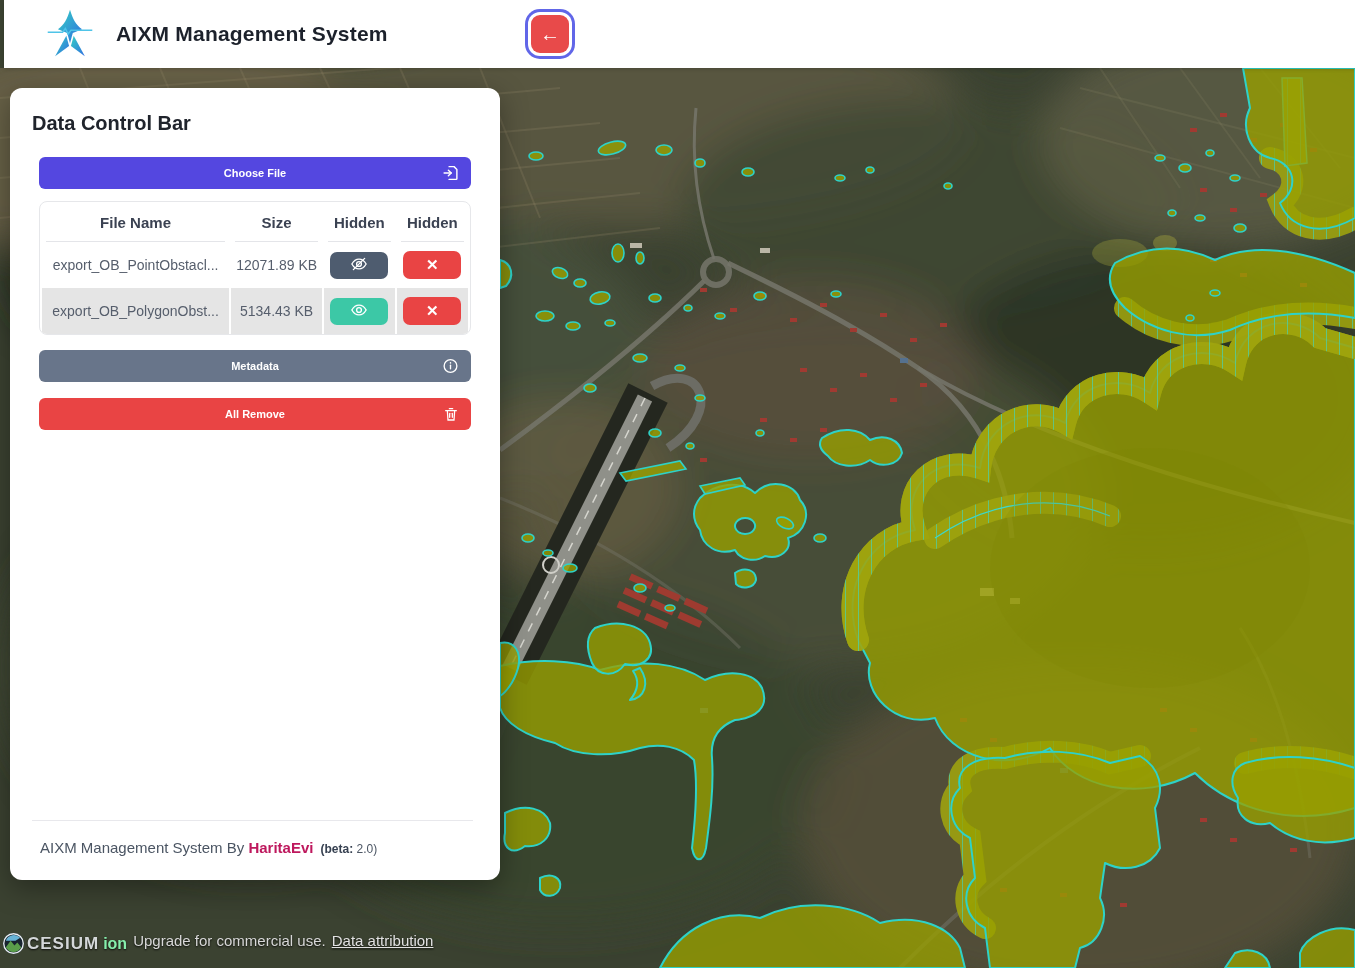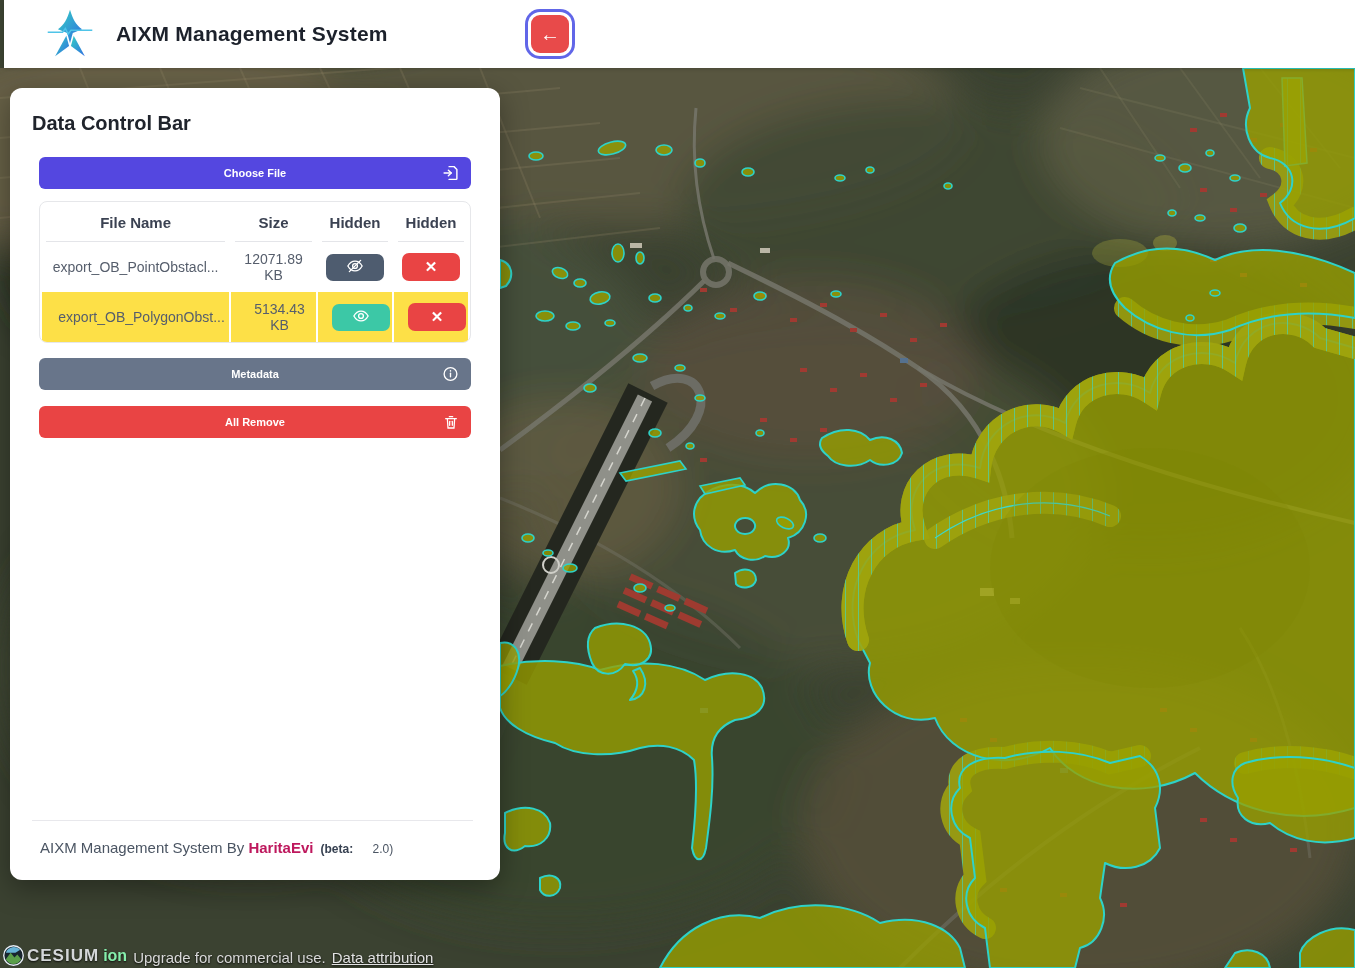--- a/index.html
+++ b/index.html
@@ -44,41 +44,41 @@
   .btn-metadata{background:#68758a;margin-top:15px;}
   .tablebox{
     margin-top:12px;border:1px solid #e6e7ea;border-radius:8px;overflow:hidden;background:#fff;
   }
   table.files{width:100%;border-collapse:separate;border-spacing:2px 0;font-size:14px;}
   table.files th{
     font-size:15px;font-weight:700;color:#3b4252;text-align:center;padding:12px 2px 11px 2px;position:relative;
   }
   table.files th::after{content:"";position:absolute;left:4px;right:4px;bottom:0;border-bottom:1px solid #e4e5e9;}
   table.files td{padding:9px 2px;color:#565e6c;vertical-align:middle;text-align:center;}
-  table.files tr.striped td{background:#fde047;padding-left:14px;}
+  table.files tr.striped td{background:#e5e5e5;}
   td.fname{text-align:left;padding-left:7px;white-space:nowrap;}
   .col-name{width:190px;} .col-size{width:96px;} .col-hidden{width:72px;} .col-remove{width:73px;}
   .cellbtn{
     width:58px;height:27px;border:none;border-radius:7px;display:inline-flex;align-items:center;
     justify-content:center;cursor:pointer;color:#fff;
   }
   .b-hidden{background:#4e5c6f;}
   .b-visible{background:#3cc8a6;}
   .b-remove{background:#e94444;height:28px;font-size:15px;font-weight:700;}
   .panel-footer{
     position:absolute;left:22px;right:27px;bottom:24px;border-top:1px solid #e8e8ec;
     padding:18px 0 0 8px;font-size:15px;color:#4b5563;
   }
   .brand{color:#be185d;font-weight:700;}
   .beta{font-size:12px;color:#374151;margin-left:7px;}
   .beta b{font-weight:700;}
-  .beta .ver{font-weight:400;color:#4b5563;margin-left:16px;}
+  .beta .ver{font-weight:400;color:#4b5563;}
   
   .attrib{
-    position:absolute;left:2px;bottom:1px;z-index:10;display:flex;align-items:flex-end;color:#fff;
+    position:absolute;left:2px;bottom:13px;z-index:10;display:flex;color:#fff;
   }
   .ces-logo{display:flex;align-items:center;}
   .ces-word{font-size:17px;font-weight:700;color:#d4d7d9;letter-spacing:1px;margin-left:2px;text-shadow:0 1px 2px rgba(0,0,0,.8);}
   .ion-word{font-size:16px;font-weight:700;color:#86efac;margin-left:4px;text-shadow:0 1px 2px rgba(0,0,0,.8);}
   .attrib-text{font-size:15px;color:#d8d8d8;margin-left:6px;margin-bottom:1px;text-shadow:0 1px 2px rgba(0,0,0,.9);}
   .attrib-link{color:#e2e2e2;text-decoration:underline;margin-left:6px;cursor:pointer;}
 </style>
 </head>
 <body>
 

